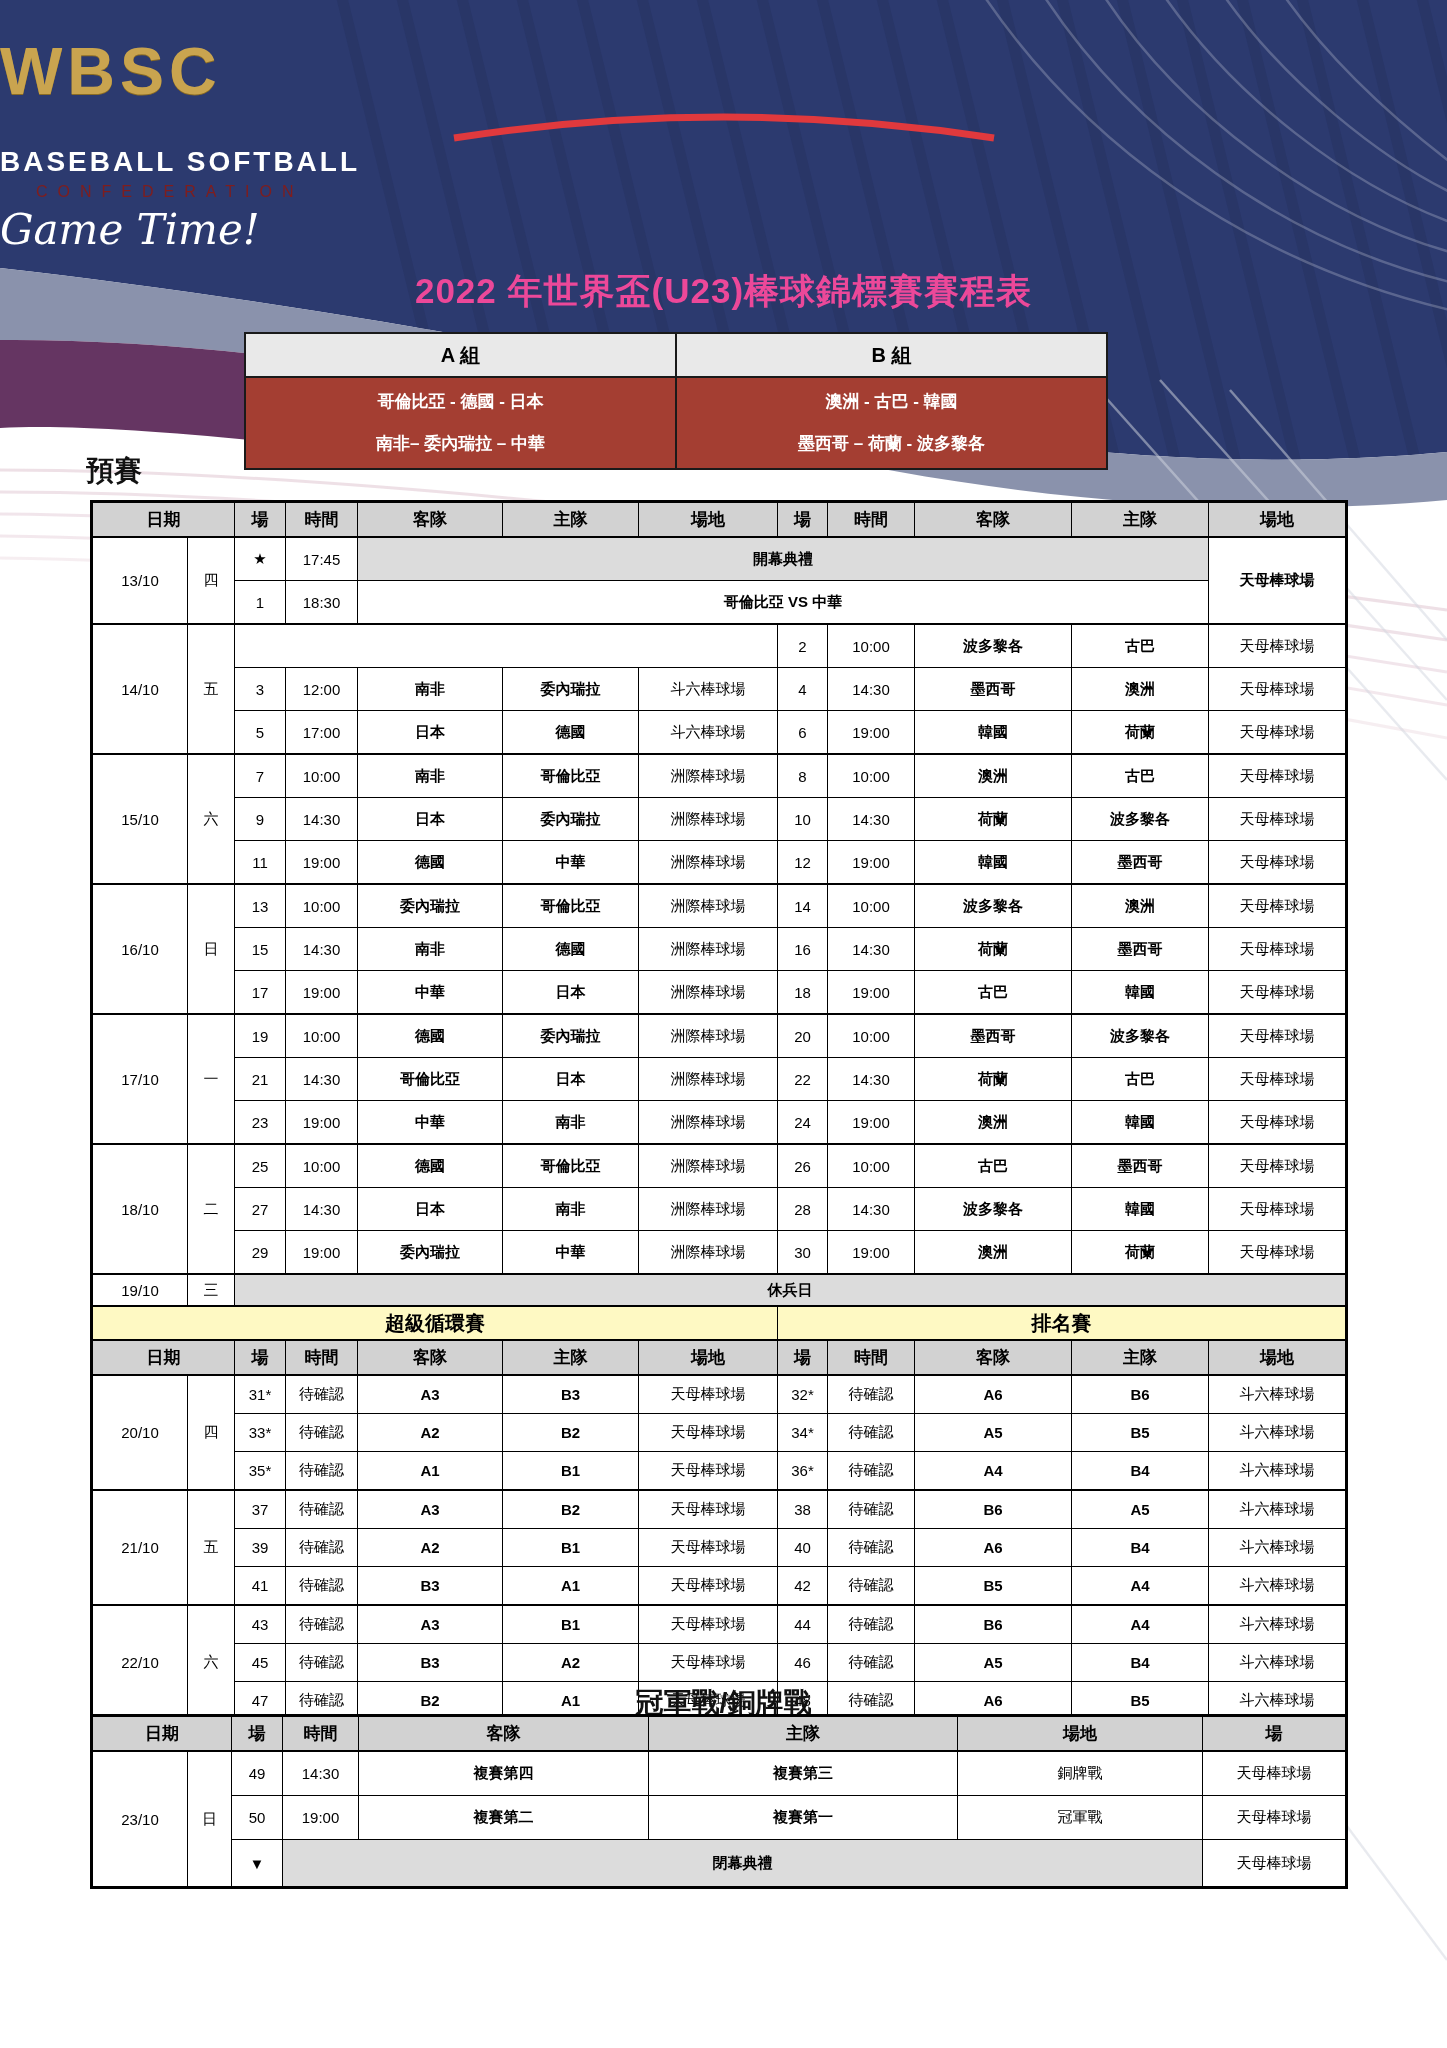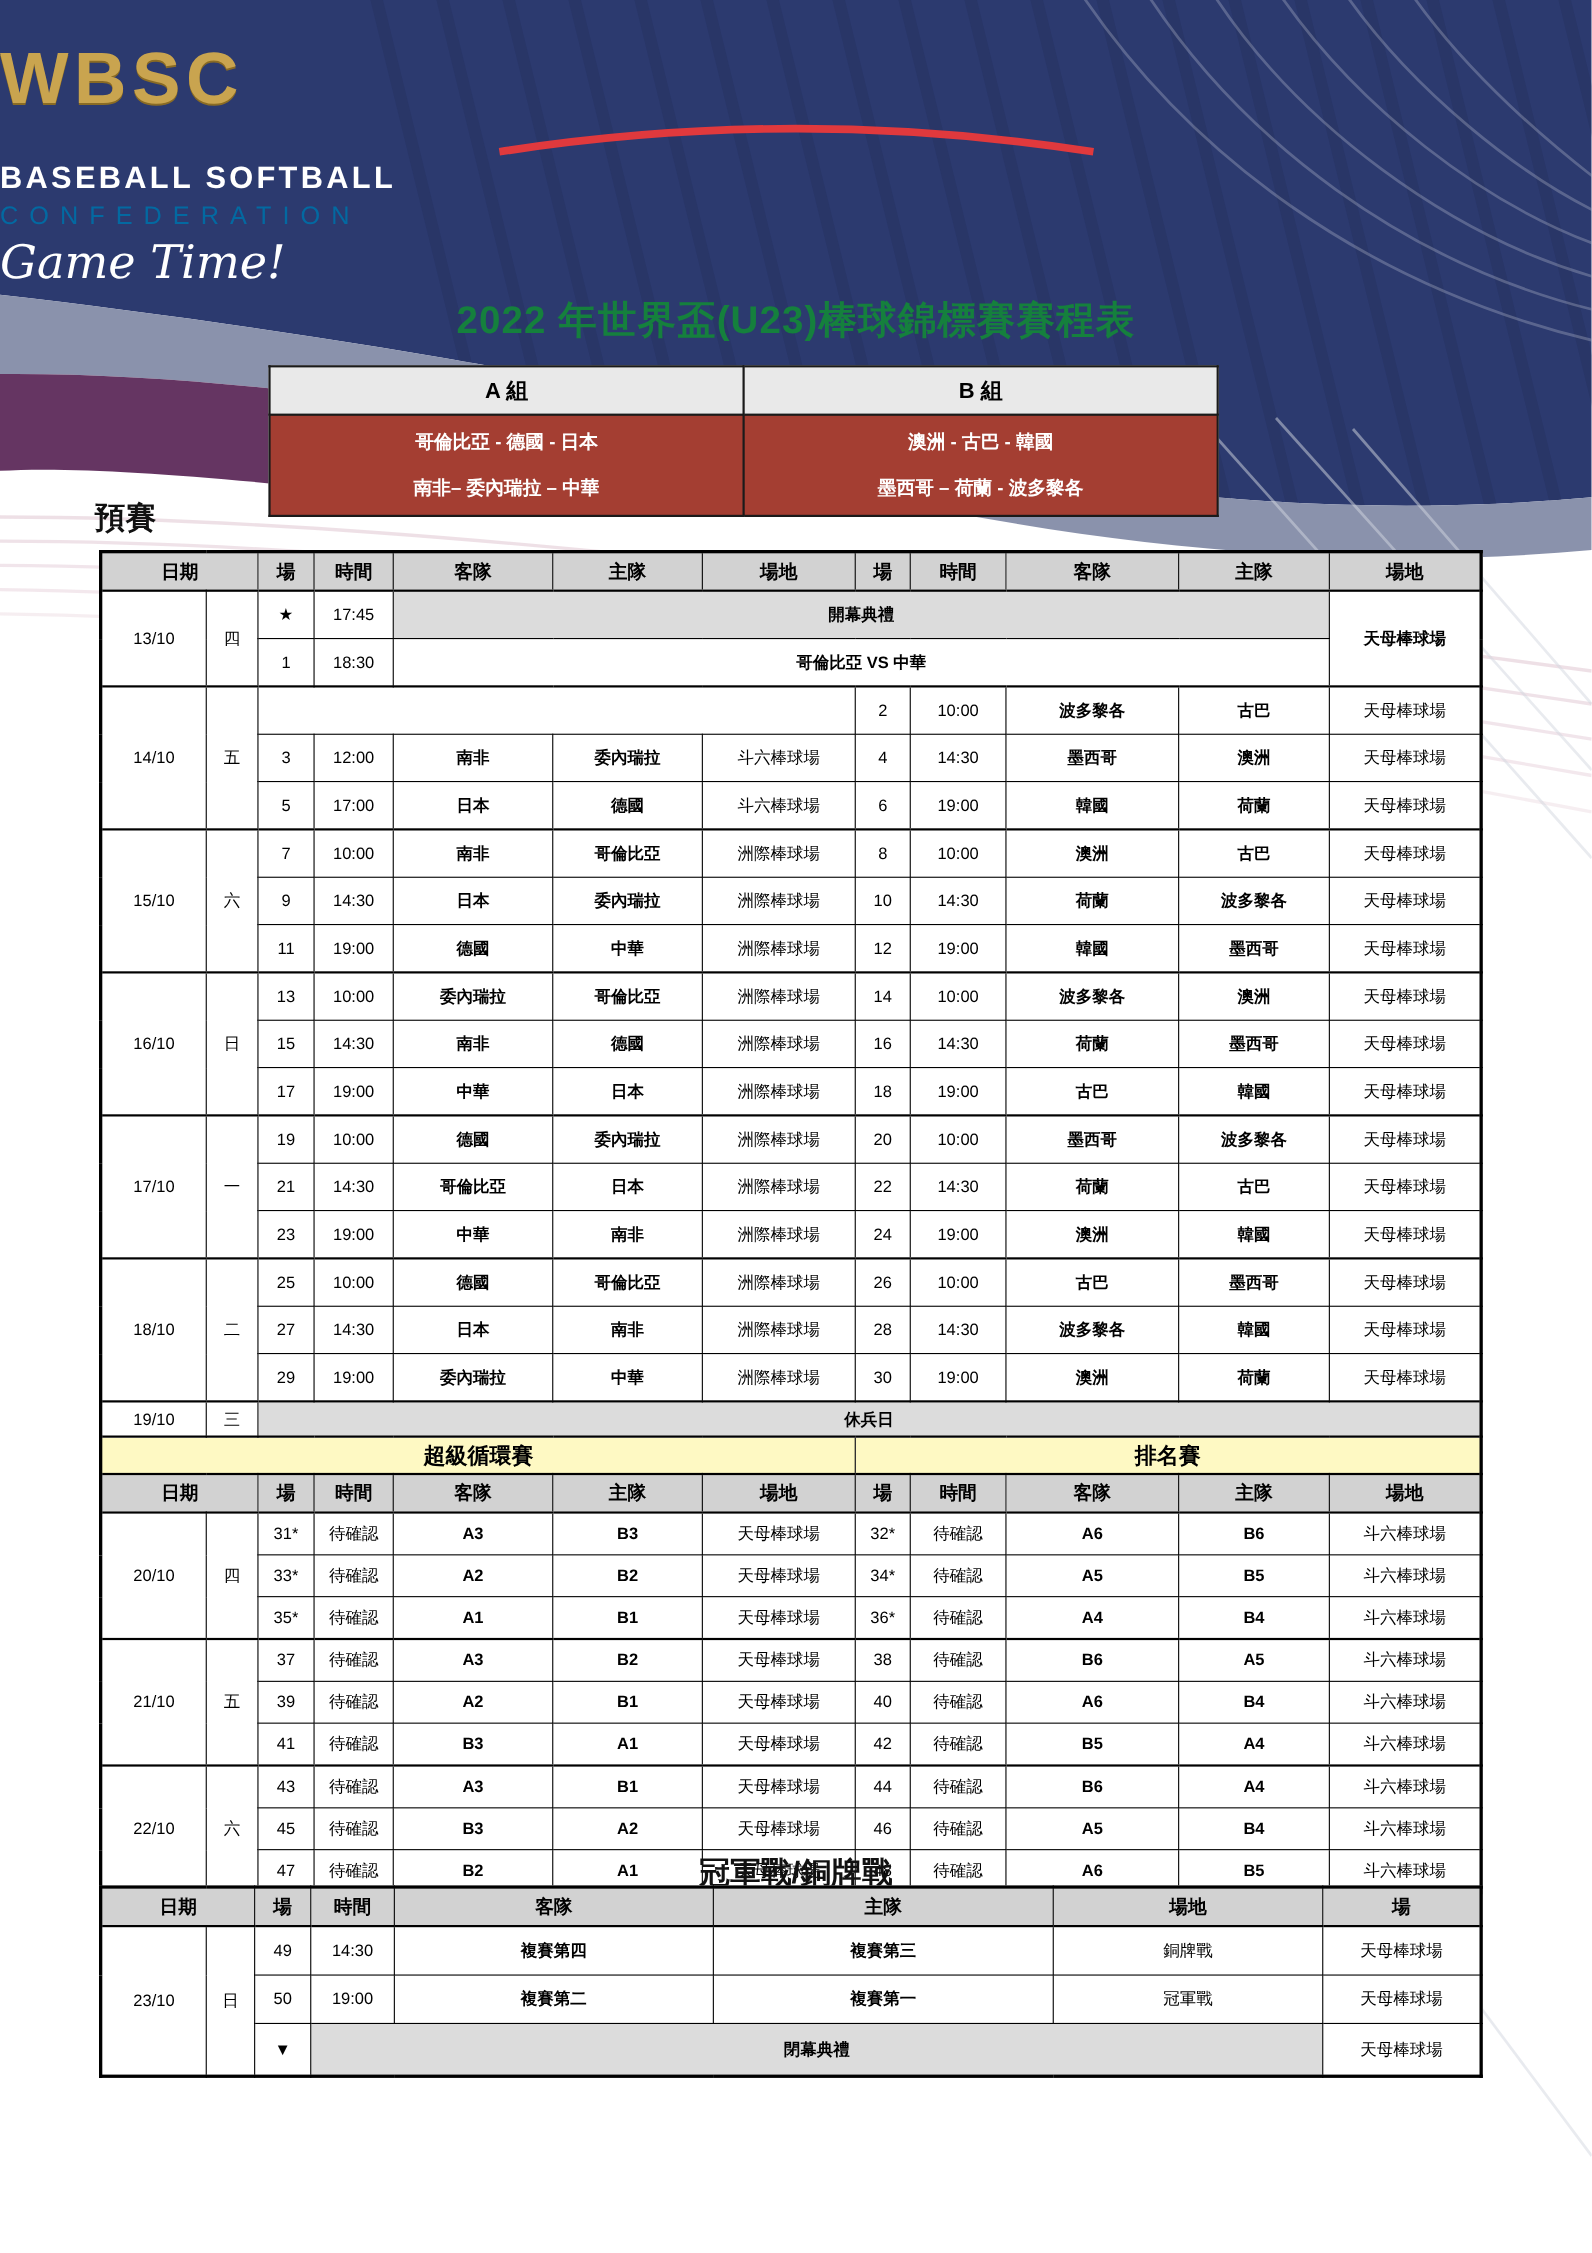--- a/index.html
+++ b/index.html
@@ -12,26 +12,26 @@
   svg.bg{position:absolute;top:0;left:0;z-index:0;}
   .content{position:absolute;top:0;left:0;width:1447px;height:2048px;z-index:1;}
 
   
   .logo-wrap{position:absolute;top:38px;left:0;width:100%;text-align:left;color:#fff;}
   .wbsc{font-size:66px;font-weight:bold;letter-spacing:5px;color:#c9a44f;
         text-shadow:0 1px 0 #8a6b24;line-height:1;}
   .arc-svg{display:block;margin:4px auto 0;}
   .l-world{font-size:24px;letter-spacing:17px;margin-top:2px;color:#f2f3f7;}
   .l-bsb{font-size:28px;font-weight:bold;letter-spacing:3px;margin-top:4px;color:#ffffff;}
-  .l-conf{font-size:23px;letter-spacing:10px;margin-top:5px;color:#0369a1;}
+  .l-conf{font-size:16px;letter-spacing:10px;margin-top:5px;color:#7f1d1d;padding-left:36px;}
   .tagline{font-family:"DejaVu Serif","Liberation Serif",serif;font-style:italic;
            font-size:42px;margin-top:4px;color:#ffffff;}
 
   .page-title{position:absolute;top:268px;left:0;width:100%;text-align:center;
-              font-size:35px;font-weight:bold;color:#15803d;letter-spacing:1px;}
+              font-size:35px;font-weight:bold;color:#ec4899;letter-spacing:1px;}
 
   
   .groups-wrap{position:absolute;top:332px;left:244px;}
   table.groups{border-collapse:collapse;table-layout:fixed;width:862px;border:2px solid #f9a8d4;background:#fff;}
   table.groups td{border:2px solid #1a1a1a;text-align:center;}
   table.groups tr.ghead td{height:40px;background:#e9e9e9;font-weight:bold;font-size:20px;}
   table.groups tr.gteams td{background:#a43e32;color:#fff;font-weight:bold;font-size:17px;height:88px;}
   table.groups .gline{line-height:42px;}
 
   .prelim-label{position:absolute;top:452px;left:86px;font-size:28px;font-weight:bold;color:#111;}

